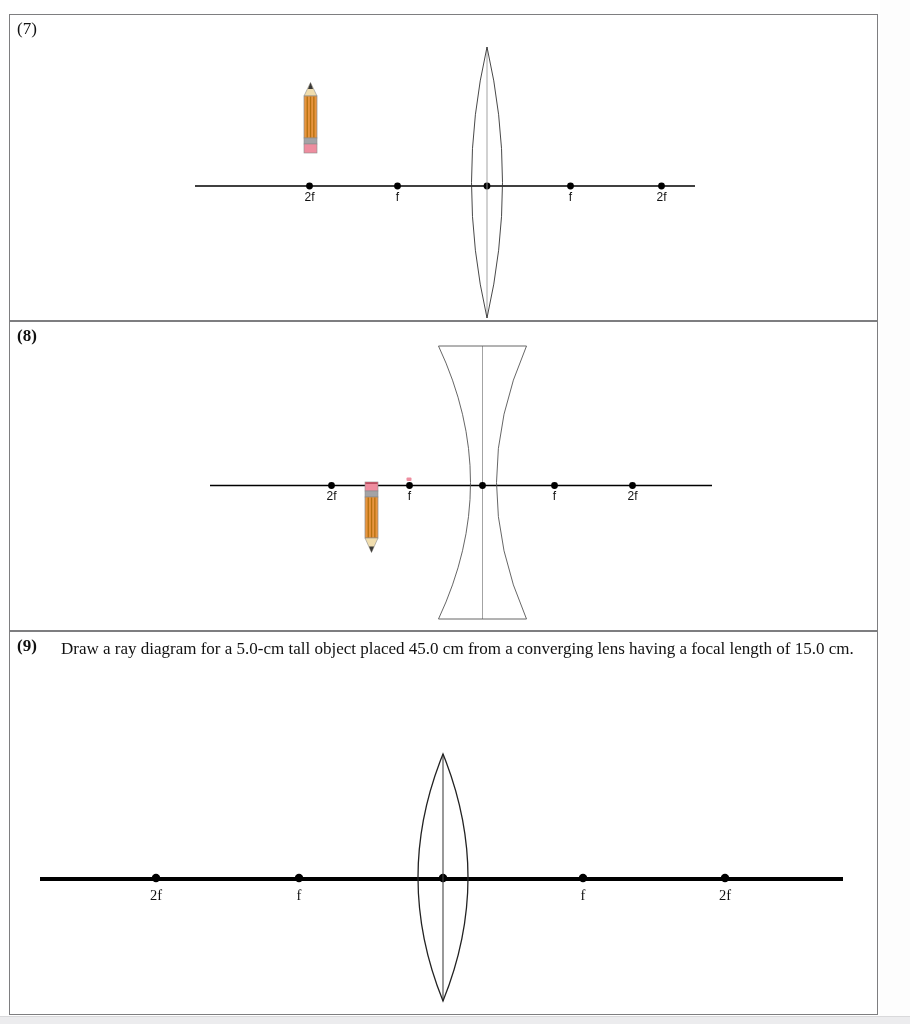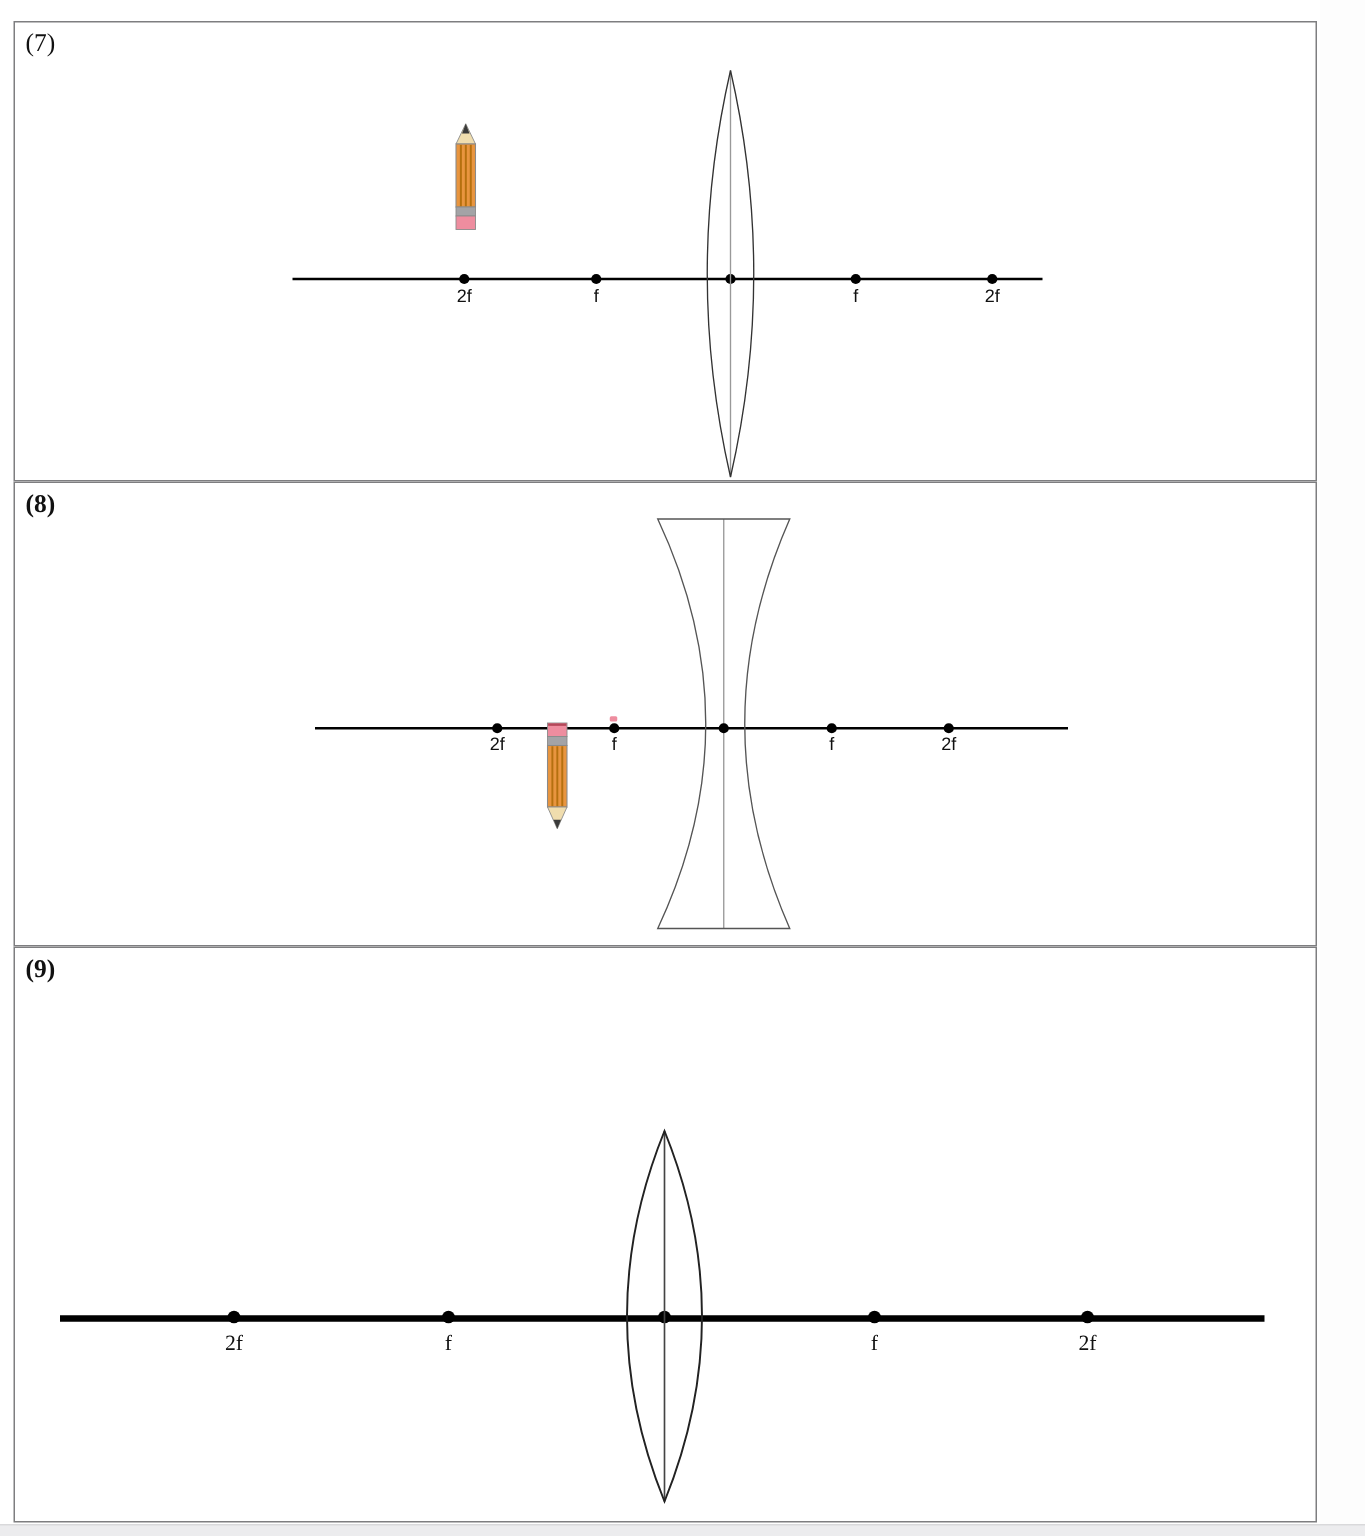--- a/index.html
+++ b/index.html
@@ -118,20 +118,21 @@
         <rect x="360.9" y="175.5" width="1.3" height="40" fill="#b5700f"></rect>
         <rect x="364.2" y="175.5" width="1.3" height="40" fill="#b5700f"></rect>
         <polygon points="355,216 368,216 361.5,230.5" stroke="#8a8a8a" stroke-width="0.6" fill="#f0ddae"></polygon>
         <polygon points="359,224.5 364,224.5 361.5,230.5" fill="#3a3a3a"></polygon>
       </g>
     </svg>
   </section>
 
   <section class="panel" id="panel9">
     <div class="panel-label bold">(9)</div>
+    <div class="question">Draw a ray diagram for a 5.0-cm tall object placed 45.0 cm from a converging lens having a focal length of 15.0 cm.</div>
     <svg class="diagram" width="866" height="381" viewBox="0 0 866 381">
 
       <line x1="30" y1="247" x2="833" y2="247" stroke="#000" stroke-width="4.2"></line>
 
       <circle cx="146" cy="246" r="4.2" fill="#000"></circle>
       <circle cx="289" cy="246" r="4.2" fill="#000"></circle>
       <circle cx="433" cy="246" r="4.2" fill="#000"></circle>
       <circle cx="573" cy="246" r="4.2" fill="#000"></circle>
       <circle cx="715" cy="246" r="4.2" fill="#000"></circle>
 

